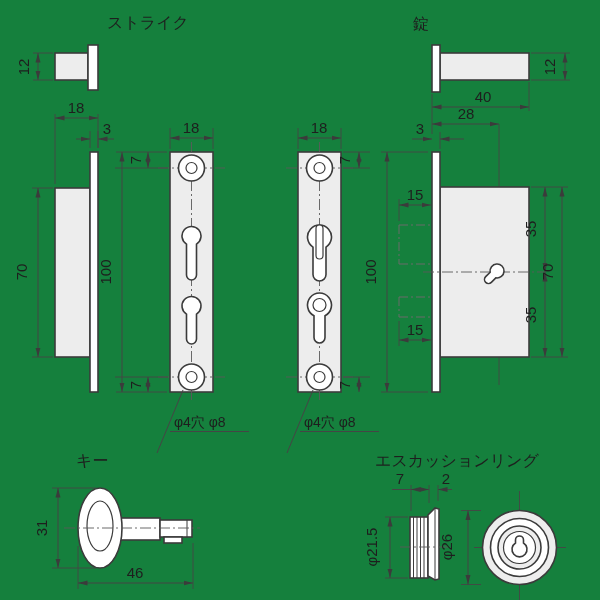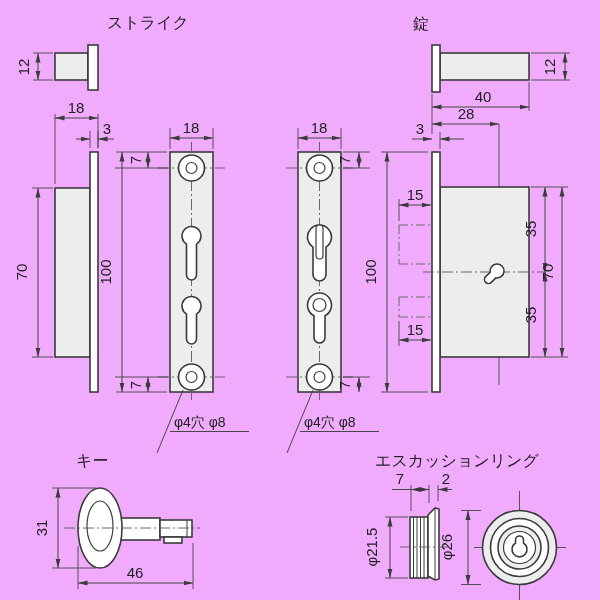--- a/index.html
+++ b/index.html
@@ -1,16 +1,16 @@
 <!DOCTYPE html>
 <html><head>
 <meta charset="utf-8">
 <style>
   html,body{margin:0;padding:0;background:#ffffff;}
-  .stage{width:600px;height:600px;position:relative;background:#f0abfc;overflow:hidden;}
+  .stage{width:600px;height:600px;position:relative;background:#15803d;overflow:hidden;}
   svg text{font-family:"Liberation Sans","DejaVu Sans",sans-serif;fill:#1e1e1e;}
   svg .part {stroke:#3b3b3b;stroke-width:1.6;fill:#ededed;}
   svg .partw{stroke:#3b3b3b;stroke-width:1.6;fill:#ffffff;}
   svg .part2{stroke:#3b3b3b;stroke-width:1.2;fill:#ffffff;}
   svg .thin {stroke:#3b3b3b;stroke-width:1;fill:none;}
   svg .dim  {stroke:#454545;stroke-width:1;fill:none;}
   svg .ext  {stroke:#454545;stroke-width:0.9;fill:none;}
   svg .cen  {stroke:#5a5a5a;stroke-width:0.9;fill:none;stroke-dasharray:11 3 2 3;}
   svg .hid  {stroke:#6a6a6a;stroke-width:1;fill:none;stroke-dasharray:9 3 2 3;}
   svg .dt{font-size:15px;text-anchor:middle;}

